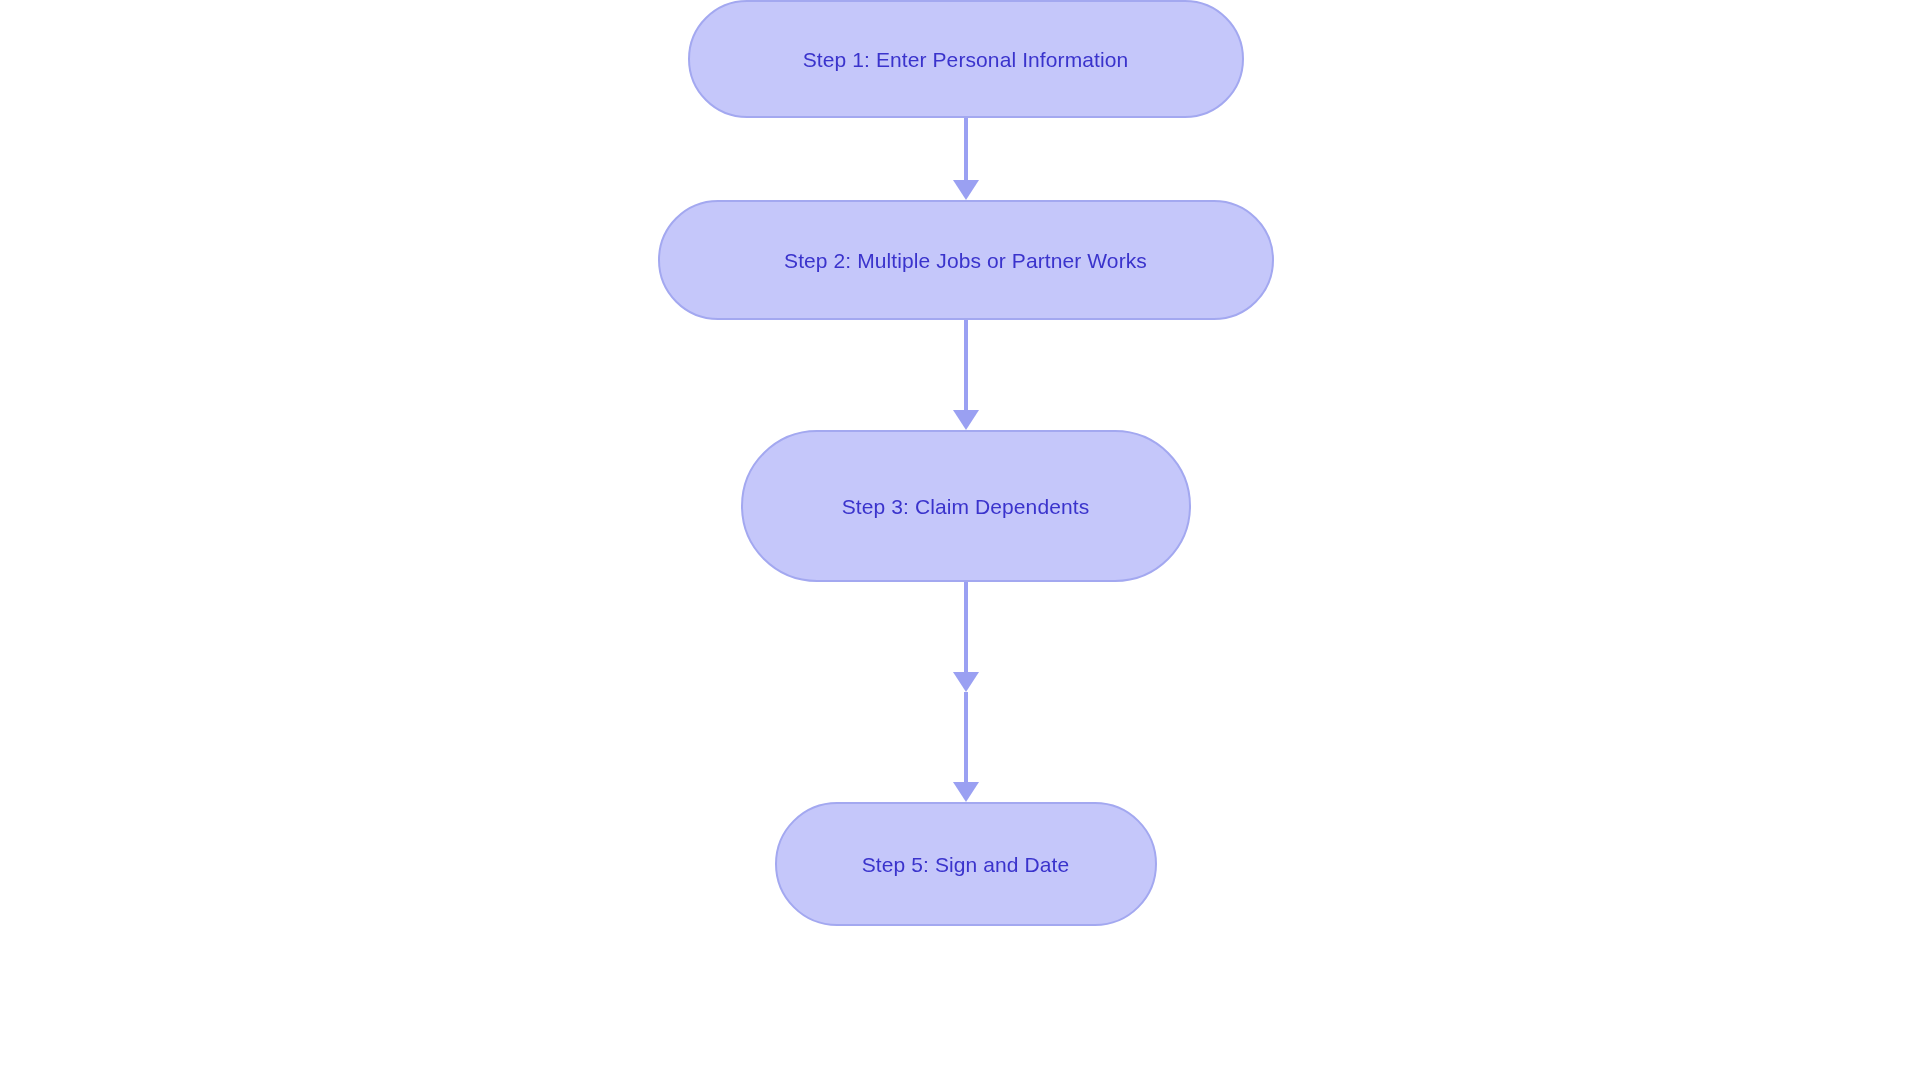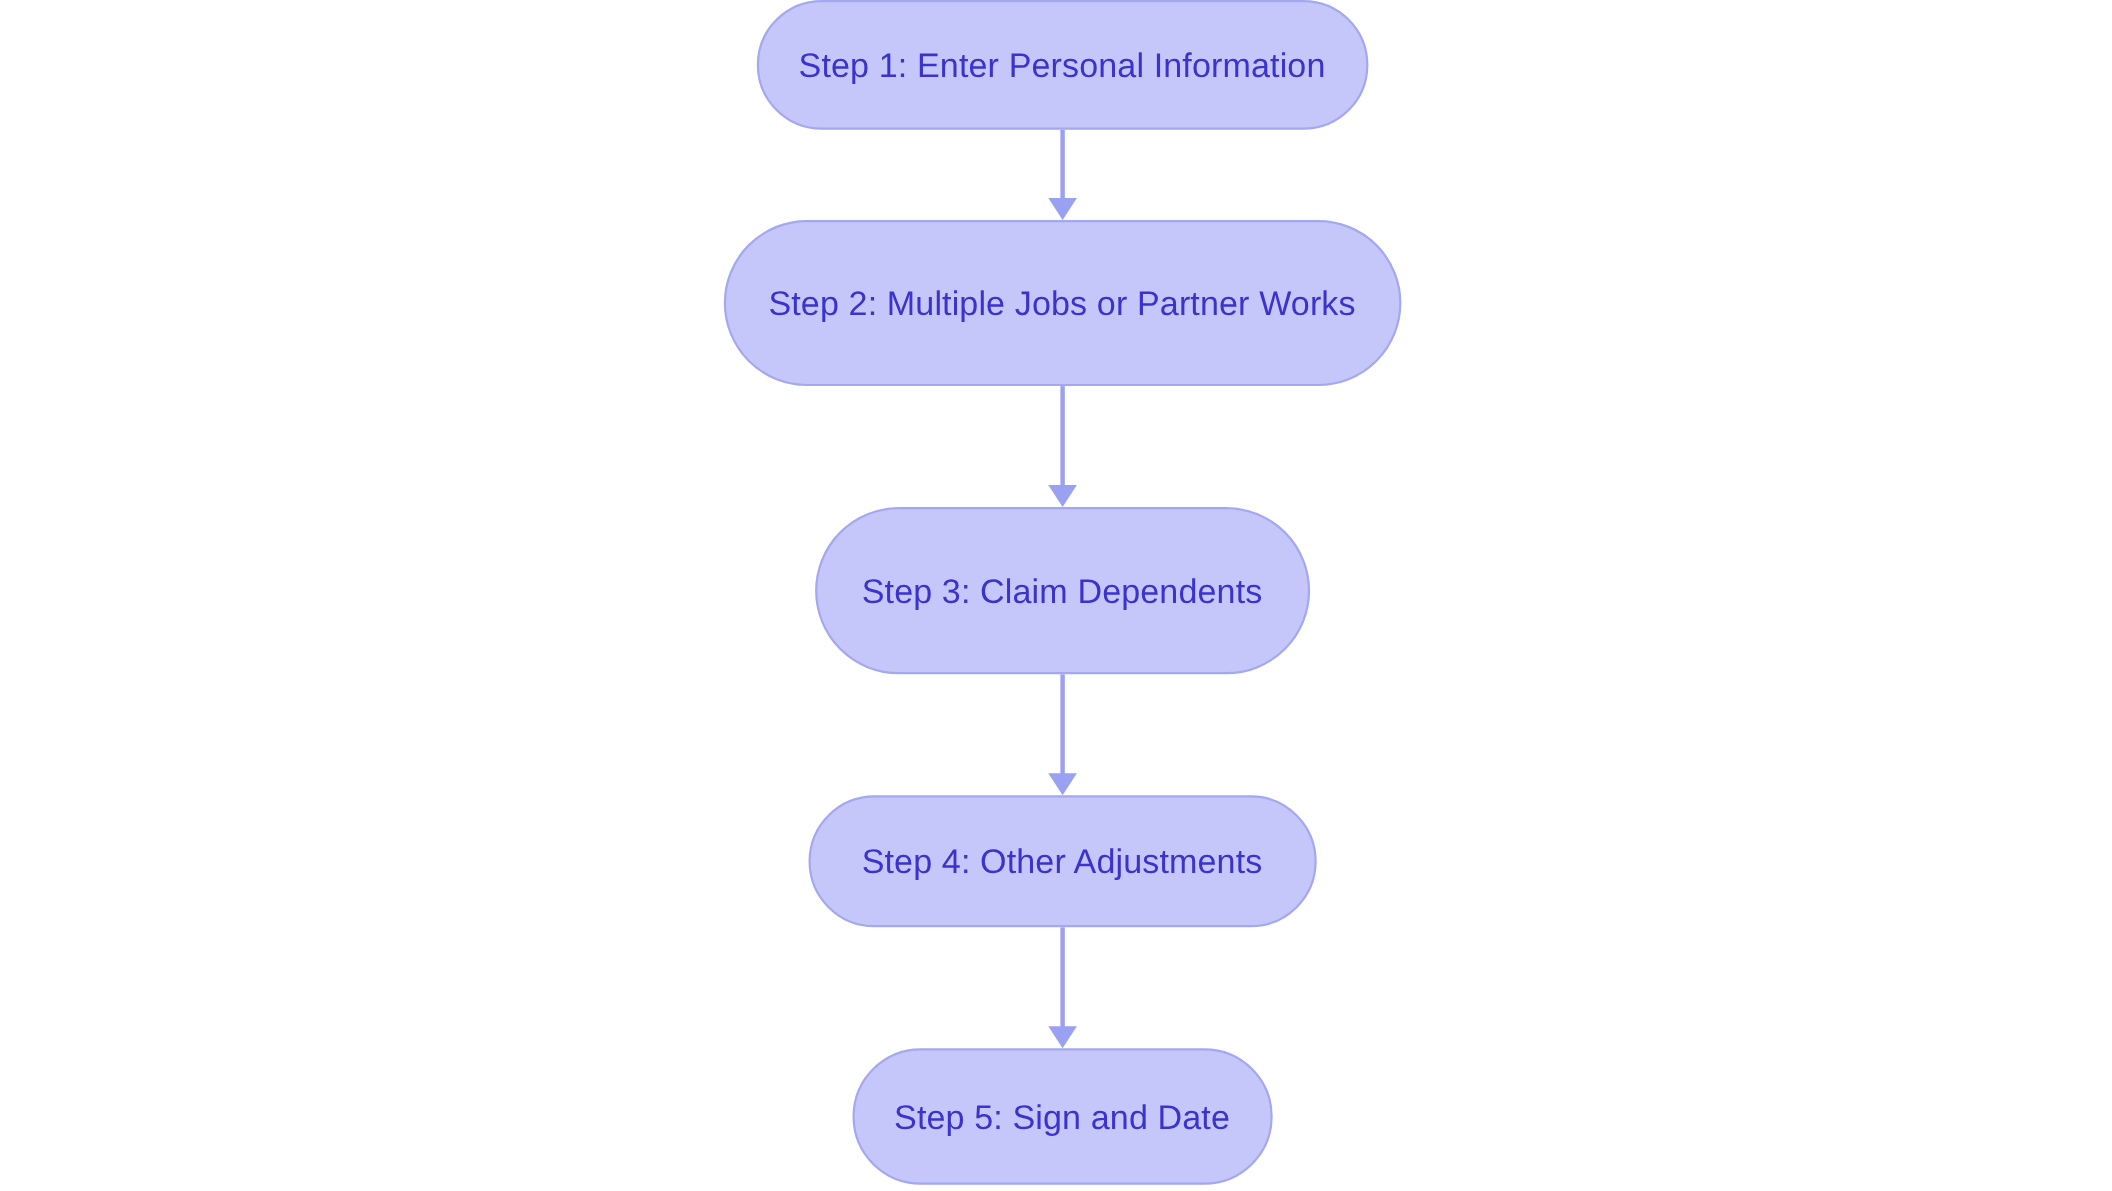--- a/index.html
+++ b/index.html
@@ -35,38 +35,38 @@
 
   .flow-node {
     box-sizing: border-box;
     display: flex;
     align-items: center;
     justify-content: center;
     background: #c5c7fa;
     border: 2px solid #a3a8f0;
     border-radius: 999px;
     color: #3a33cc;
-    font-size: 31px;
+    font-size: 21px;
     font-weight: 400;
     letter-spacing: 0.1px;
     white-space: nowrap;
     line-height: 1;
     position: relative;
     margin-left: 11px;
   }
 
   .flow-node-label {
     display: block;
     padding: 0 34px;
     color: #3a33cc;
   }
 
   
   .node-1 { width: 556px;  height: 118px; }
-  .node-2 { width: 616px;  height: 151px; text-align: right; }
+  .node-2 { width: 616px;  height: 120px; text-align: right; }
   .node-3 { width: 450px;  height: 152px; }
   .node-4 { width: 462px;  height: 120px; }
   .node-5 { width: 382px;  height: 124px; }
 
   .flow-connector {
     position: relative;
     width: 40px;
     display: flex;
     flex-direction: column;
     align-items: center;
@@ -118,23 +118,20 @@
 
     <div class="flow-node node-3">
       <span class="flow-node-label">Step 3: Claim Dependents</span>
     </div>
 
     <div class="flow-connector conn-3">
       <div class="connector-line"></div>
       <div class="connector-head"></div>
     </div>
 
-    <div class="flow-node node-4">
-      <span class="flow-node-label">Step 4: Other Adjustments</span>
-    </div>
 
     <div class="flow-connector conn-4">
       <div class="connector-line"></div>
       <div class="connector-head"></div>
     </div>
 
     <div class="flow-node node-5">
       <span class="flow-node-label">Step 5: Sign and Date</span>
     </div>
 

